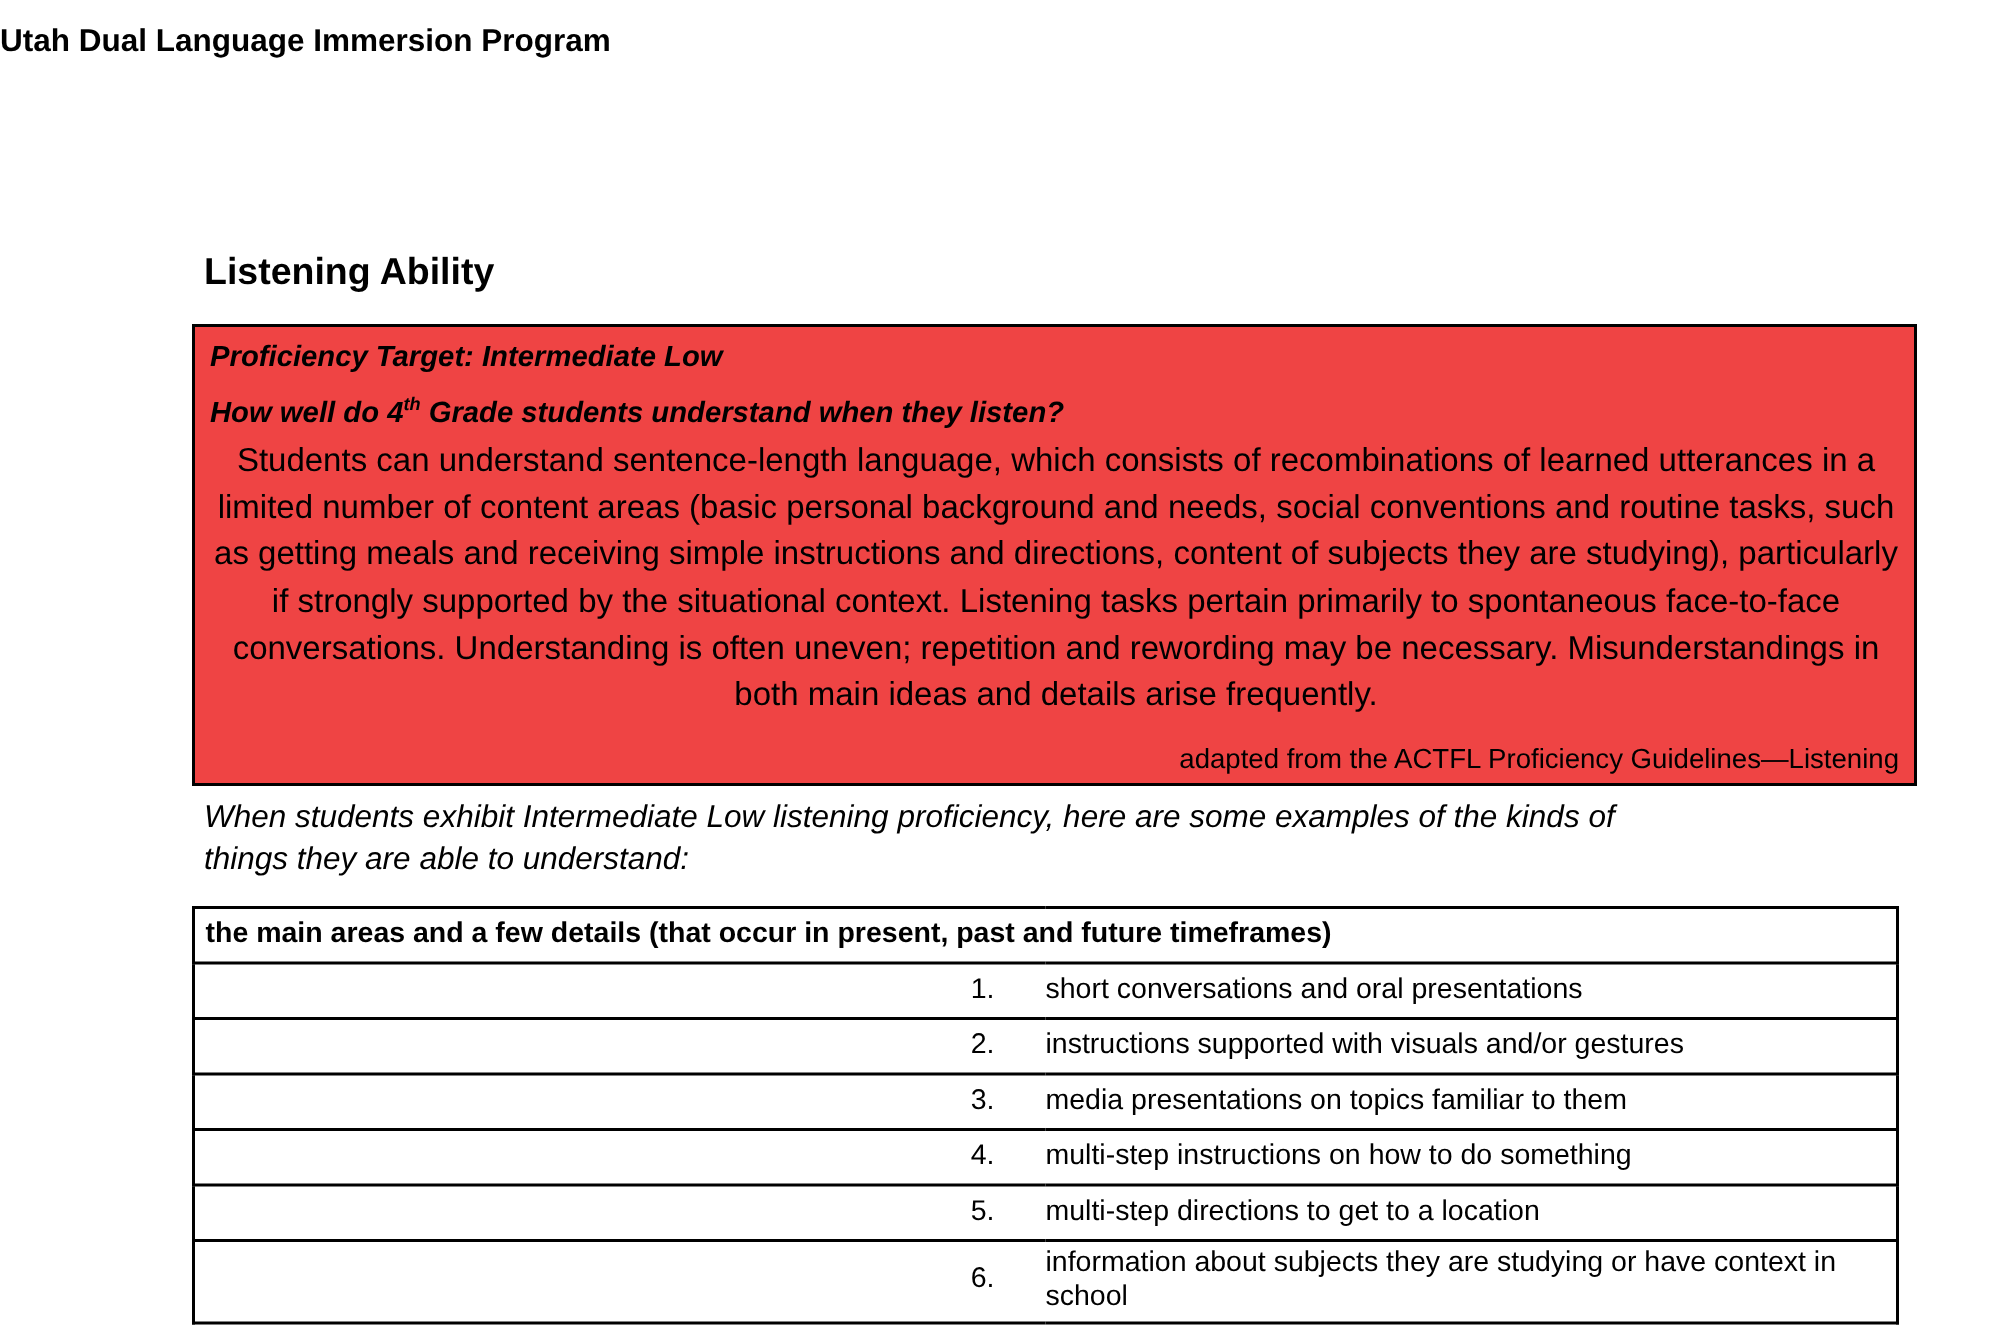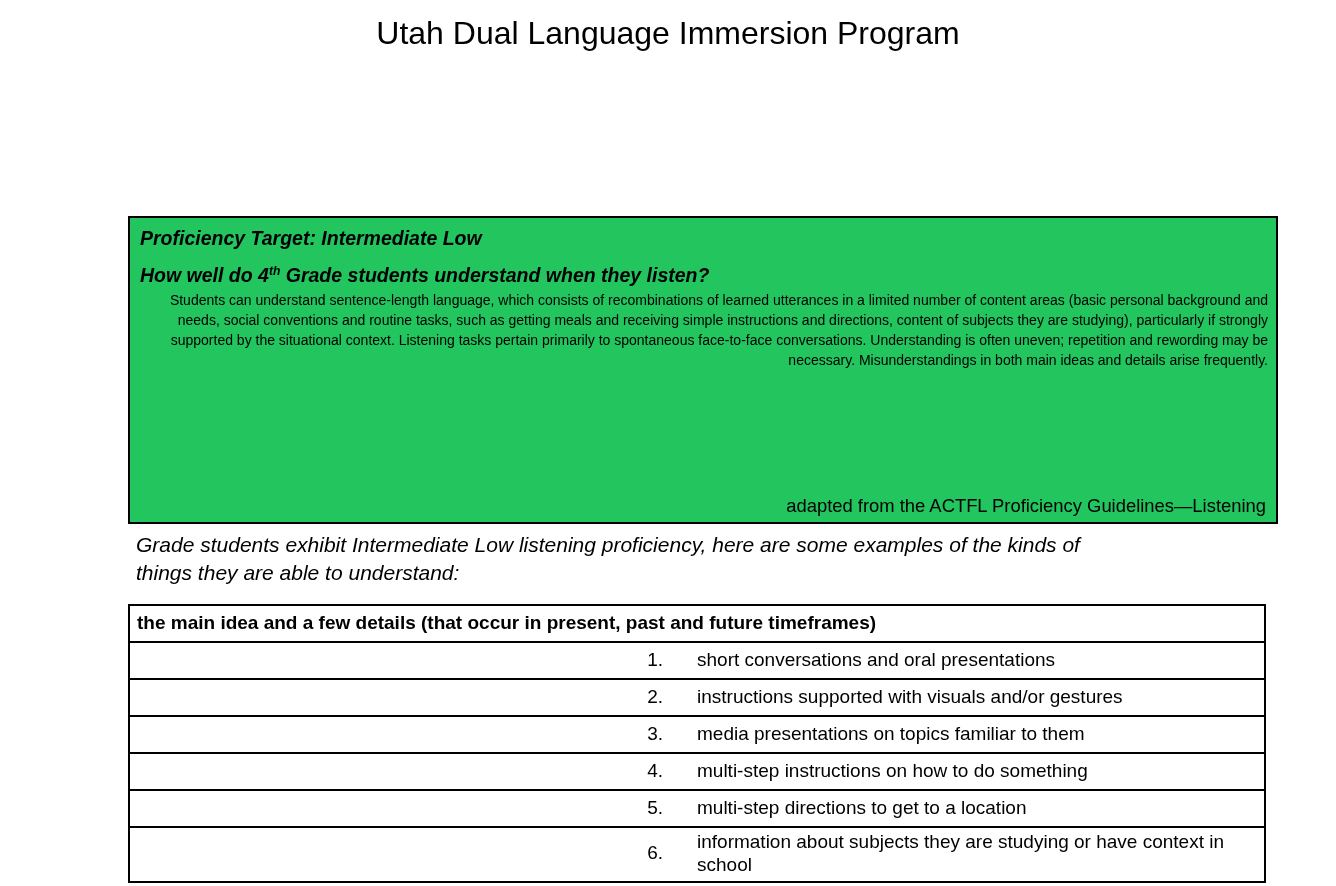--- a/index.html
+++ b/index.html
@@ -27,23 +27,22 @@
     text-align: center;
     font-style: italic;
     font-weight: normal;
     font-size: 37px;
     line-height: 1.05;
     letter-spacing: -0.2px;
     margin: 0;
     padding-top: 33px;
   }
   .doc-subtitle {
-    text-align: center;
-    font-weight: normal;
-    font-size: 32px;
+    font-weight: bold;
+    font-size: 21px;
     line-height: 1.05;
     margin: 0;
     padding-top: 17px;
   }
 
   
   .section-heading {
     font-weight: bold;
     font-size: 25px;
     margin: 0;
@@ -53,21 +52,21 @@
   }
 
   
   .prof-box {
     position: absolute;
     left: 128px;
     top: 216px;
     width: 1150px;
     height: 308px;
     box-sizing: border-box;
-    background: #22c55e;
+    background: #ef4444;
     border: 2px solid #000000;
     padding: 8px 10px 0 10px;
   }
   .prof-target {
     font-weight: bold;
     font-style: italic;
     font-size: 19.5px;
     line-height: 1.28;
     margin: 0 0 12px 0;
   }
@@ -77,24 +76,24 @@
     font-size: 19.5px;
     line-height: 1.28;
     margin: 0 0 3px 0;
   }
   .prof-question sup {
     font-size: 0.62em;
     vertical-align: super;
     line-height: 0;
   }
   .prof-body {
-    font-size: 14px;
+    font-size: 22px;
     line-height: 1.42;
     margin: 0;
-    text-align: right;
+    text-align: center;
     width: 1128px;
   }
   .prof-source {
     position: absolute;
     right: 10px;
     bottom: 4px;
     font-size: 18.4px;
     line-height: 1.3;
     text-align: right;
     white-space: nowrap;
@@ -148,44 +147,45 @@
   }
 </style>
 </head>
 <body>
 
 <div class="page">
 
 
   <h2 class="doc-subtitle">Utah Dual Language Immersion Program</h2>
 
+  <h3 class="section-heading">Listening Ability</h3>
 
   <div class="prof-box">
 
     <p class="prof-target">Proficiency Target: Intermediate Low</p>
 
     <p class="prof-question">
       <span>How well do 4</span><sup>th</sup><span> Grade students understand when they listen?</span>
     </p>
 
     <p class="prof-body">Students can understand sentence-length language, which consists of recombinations of learned utterances in a limited number of content areas (basic personal background and needs, social conventions and routine tasks, such as getting meals and receiving simple instructions and directions, content of subjects they are studying), particularly if strongly supported by the situational context.  Listening tasks pertain primarily to spontaneous face-to-face conversations.  Understanding is often uneven; repetition and rewording may be necessary.   Misunderstandings in both main ideas and details arise frequently.</p>
 
     <div class="prof-source">
       <span>adapted from the </span><span class="cited">ACTFL Proficiency Guidelines—Listening</span>
     </div>
 
   </div>
 
-  <p class="intro">Grade students exhibit Intermediate Low listening proficiency, here are some examples of the kinds of things they are able to understand:</p>
+  <p class="intro">When students exhibit Intermediate Low listening proficiency, here are some examples of the kinds of things they are able to understand:</p>
 
   <table class="examples-table">
     <tbody>
       <tr>
         <td class="head-cell" colspan="2">
-          <span class="head-strong">the main idea and a few details</span><span class="head-rest"> (that occur in present, past and future timeframes)</span>
+          <span class="head-strong">the main areas and a few details</span><span class="head-rest"> (that occur in present, past and future timeframes)</span>
         </td>
       </tr>
 
       <tr>
         <td class="num-cell">1.</td>
         <td class="text-cell">short conversations and oral presentations</td>
       </tr>
       <tr>
         <td class="num-cell">2.</td>
         <td class="text-cell">instructions supported with visuals and/or gestures</td>

